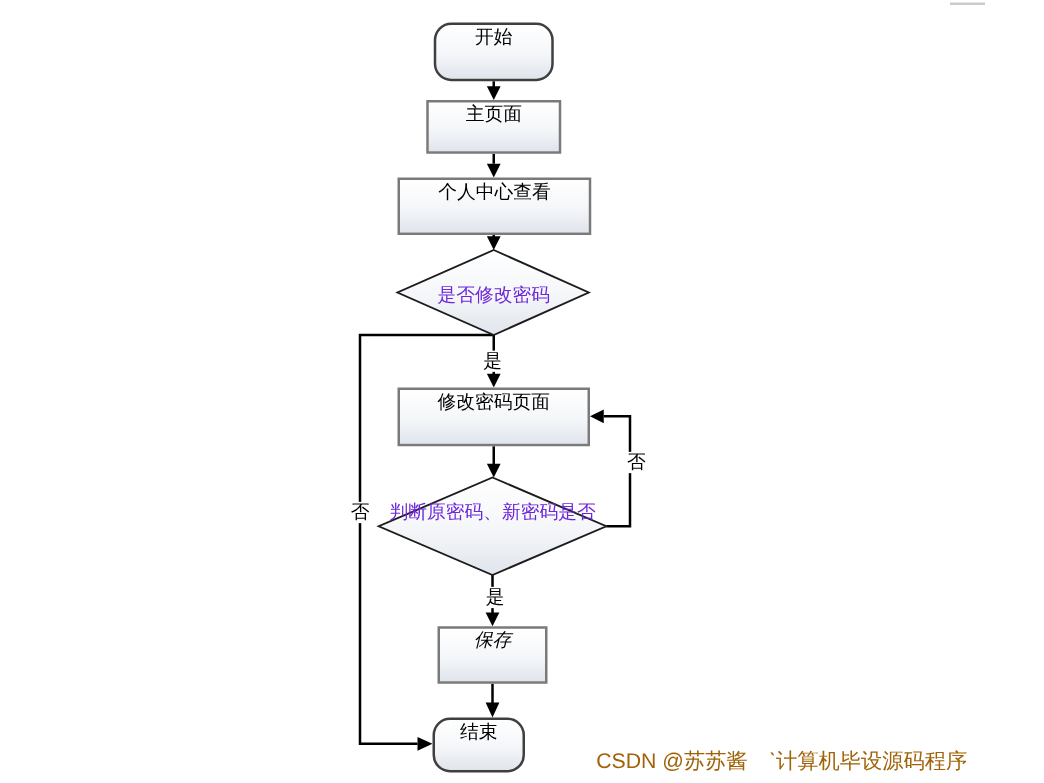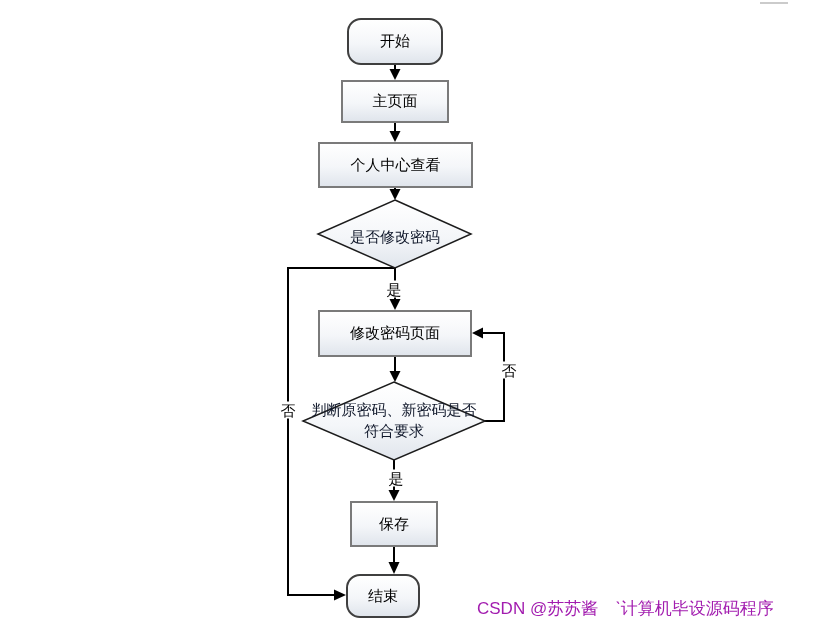--- a/index.html
+++ b/index.html
@@ -2,36 +2,36 @@
 <html><head>
 <meta charset="utf-8">
 <style>
   html,body{margin:0;padding:0;background:#ffffff;}
   .stage{
     position:relative;width:835px;height:626px;background:#ffffff;overflow:hidden;
     font-family:"Liberation Sans","DejaVu Sans",sans-serif;
   }
   .connectors{position:absolute;left:0;top:0;z-index:1;}
   .node{
-    position:absolute;z-index:2;display:flex;align-items:center;justify-content:center;
+    position:absolute;z-index:2;display:flex;align-items:flex-start;justify-content:center;
     box-sizing:border-box;font-size:15px;color:#000;text-align:center;
     background:linear-gradient(to bottom,#ffffff 0%,#f4f6f9 55%,#e0e5ec 100%);
   }
   .process{border:2px solid #7a7a7a;}
   .terminator{border:2px solid #3f3f3f;border-radius:14px;}
   .diamond-text{
-    position:absolute;z-index:3;font-size:15px;color:#0f172a;text-align:center;line-height:21px;
+    position:absolute;z-index:3;font-size:15px;color:#6d28d9;text-align:center;line-height:21px;
     background:transparent;
   }
   .edge-label{
     position:absolute;z-index:4;font-size:15px;color:#000;background:#ffffff;
     transform:translate(-50%,-50%);padding:0 1px;line-height:17px;
   }
   .watermark{
-    position:absolute;z-index:5;font-size:17px;color:#a21caf;white-space:nowrap;
+    position:absolute;z-index:5;font-size:17px;color:#a16207;white-space:nowrap;
     text-shadow:1px 1px 0 #ffffff;
   }
   .artifact{position:absolute;z-index:1;background:#cbcbcb;}
 </style>
 </head>
 <body>
 
 <div class="stage">
 
   <svg class="connectors" width="835" height="626" viewBox="0 0 835 626">
@@ -93,24 +93,23 @@
   </div>
 
   <div class="diamond-text" style="left:295px;top:226px;width:200px;">是否修改密码</div>
 
   <div class="node process" style="left:318px;top:310px;width:154px;height:47px;">
     <span>修改密码页面</span>
   </div>
 
   <div class="diamond-text" style="left:284px;top:399px;width:220px;">
     <div>判断原密码、新密码是否</div>
-    <div>符合要求</div>
   </div>
 
-  <div class="node process" style="left:350px;top:501px;width:88px;height:46px;">
+  <div class="node process" style="left:350px;top:501px;width:88px;height:46px;font-style:italic;">
     <span>保存</span>
   </div>
 
   <div class="node terminator" style="left:346px;top:574px;width:74px;height:44px;">
     <span>结束</span>
   </div>
 
   <span class="edge-label" style="left:394px;top:289px;">是</span>
   <span class="edge-label" style="left:288px;top:410px;">否</span>
   <span class="edge-label" style="left:509px;top:370px;">否</span>

